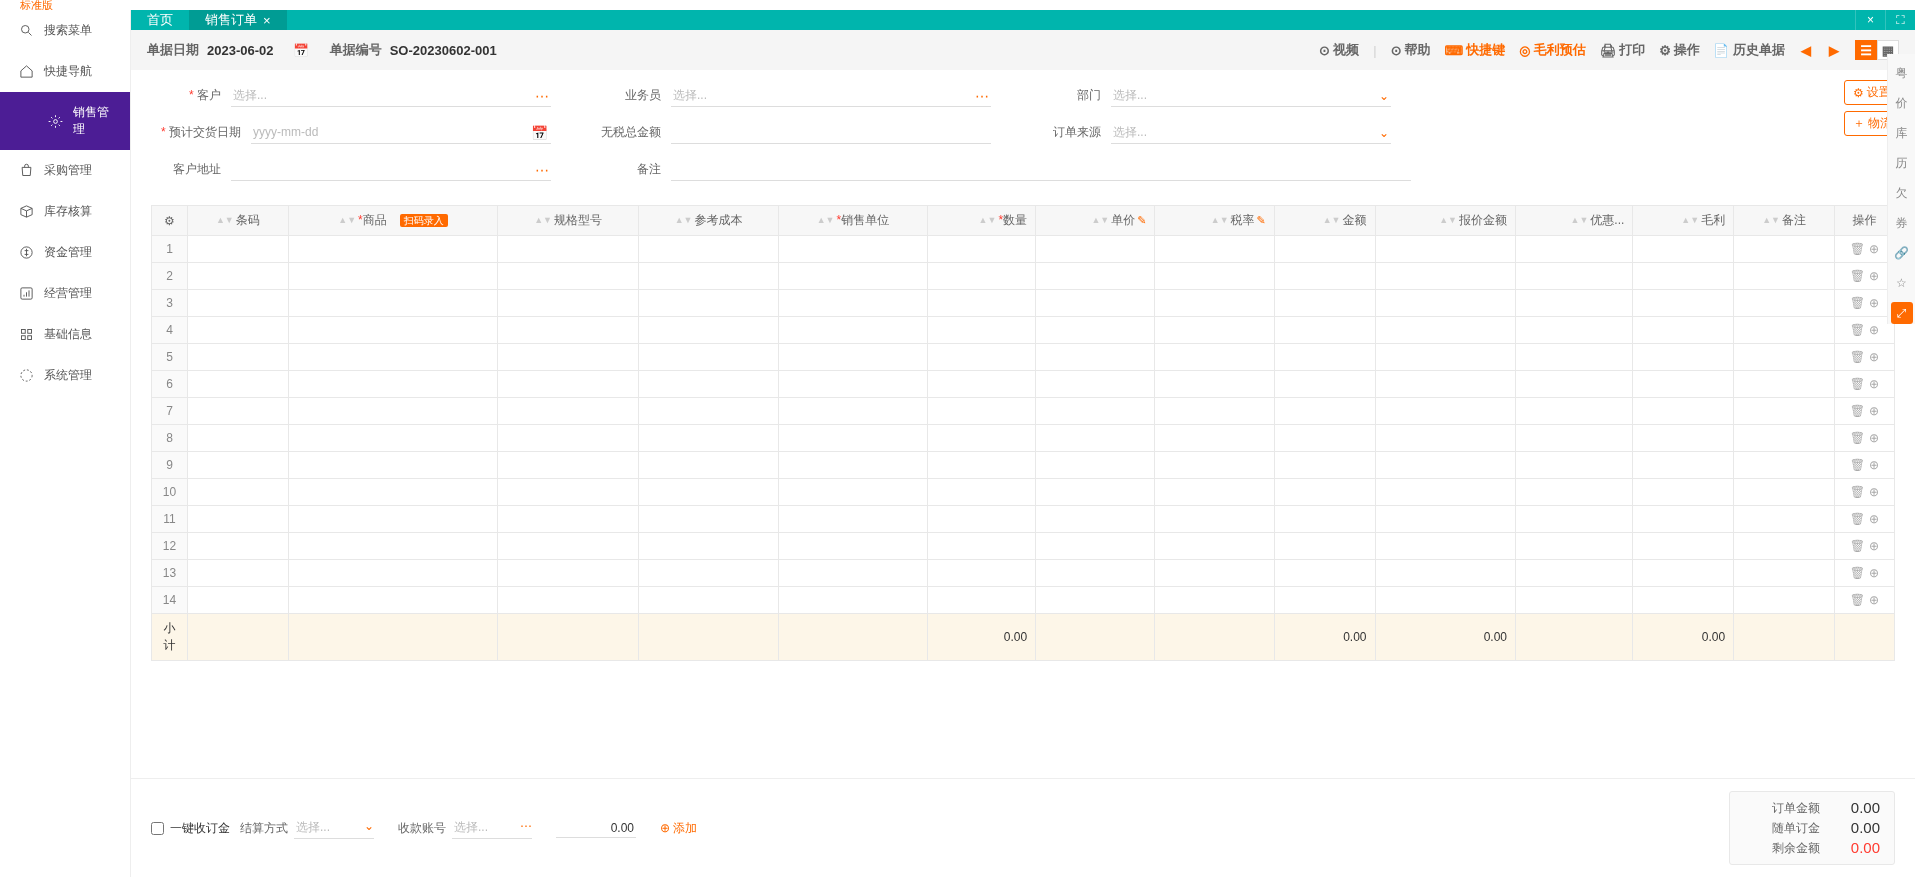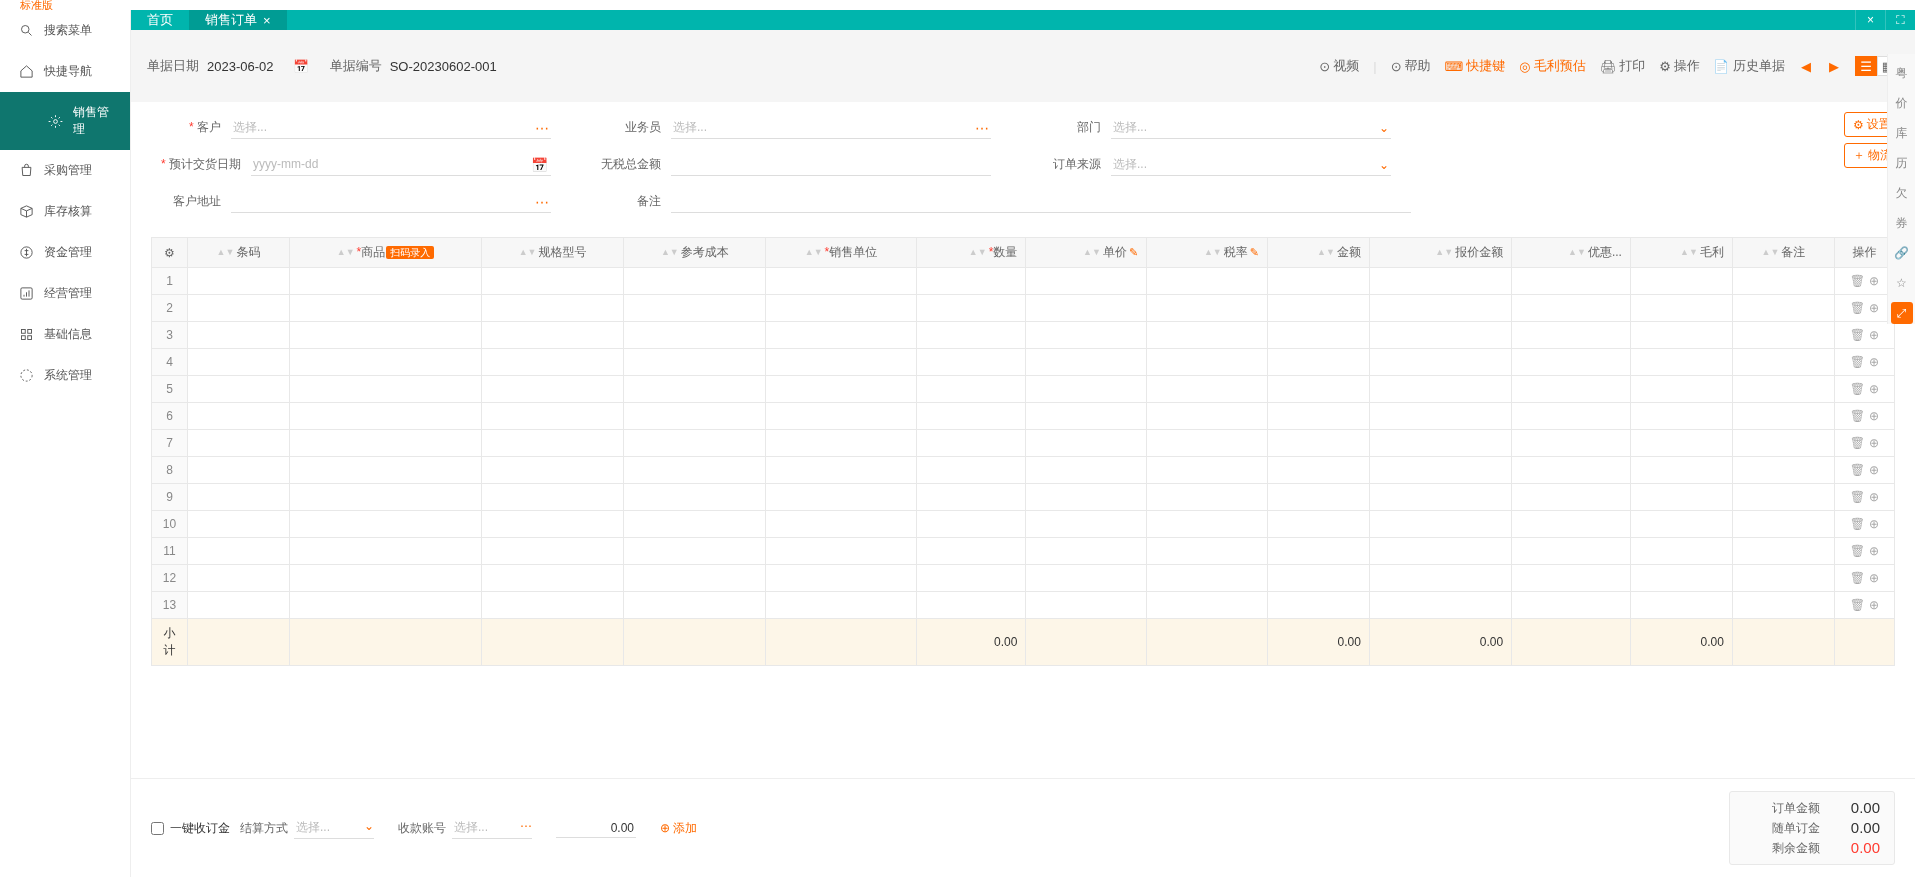--- a/index.html
+++ b/index.html
@@ -6,37 +6,37 @@
 body { background: #fff; font-size: 12px; color: #333; overflow: hidden; }
 
 .top-bar { height: 10px; display: flex; align-items: center; padding: 0 20px; }
 .version-tag { color: #ff6a00; font-size: 11px; }
 
 .main-layout { display: flex; height: calc(100vh - 10px); }
 
 
 .sidebar { width: 131px; background: #fff; border-right: 1px solid #eee; flex-shrink: 0; }
 .side-item { display: flex; align-items: center; padding: 12px 18px; cursor: pointer; color: #555; }
-.side-item.active { background: #0f766e; color: #fff; padding-left: 48px; }
+.side-item.active { background: #4c1d95; color: #fff; padding-left: 48px; }
 .side-item .icon { width: 16px; height: 16px; margin-right: 10px; display: inline-flex; align-items: center; justify-content: center; }
 .side-item .icon svg { width: 15px; height: 15px; fill: none; stroke: currentColor; stroke-width: 1.5; }
 
 
 .content { flex: 1; display: flex; flex-direction: column; min-width: 0; }
 
 
 .tabs { background: #00b5ad; display: flex; align-items: stretch; height: 20px; position: relative; }
 .tab { padding: 0 16px; color: #fff; display: flex; align-items: center; cursor: pointer; font-size: 13px; }
 .tab.active { background: #009c94; }
 .tab .close { margin-left: 6px; font-size: 13px; cursor: pointer; }
 .tabs-right { position: absolute; right: 0; display: flex; align-items: center; height: 100%; }
 .tabs-right .btn-x { width: 30px; height: 100%; display: flex; align-items: center; justify-content: center; color: #fff; cursor: pointer; border-left: 1px solid rgba(255,255,255,0.2); }
 
 
-.header-bar { background: #f5f5f5; padding: 26px 16px; display: flex; align-items: center; font-size: 13px; }
+.header-bar { background: #f5f5f5; padding: 10px 16px; display: flex; align-items: center; font-size: 13px; font-weight: bold; }
 .header-bar .lbl { color: #666; margin-right: 8px; }
 .header-bar .val { color: #333; margin-right: 20px; }
 .header-bar .cal-icon { color: #ff6a00; margin-right: 20px; cursor: pointer; }
 .header-right { margin-left: auto; display: flex; align-items: center; gap: 14px; color: #666; }
 .header-right .link { display: flex; align-items: center; gap: 3px; cursor: pointer; }
 .header-right .sep { color: #ddd; }
 .header-right .arrow { color: #ff6a00; cursor: pointer; padding: 0 2px; }
 .header-right .view-toggle { display: flex; }
 .header-right .vt { width: 22px; height: 20px; border: 1px solid #ddd; display: flex; align-items: center; justify-content: center; cursor: pointer; background: #fff; }
 .header-right .vt.active { background: #ff6a00; border-color: #ff6a00; color: #fff; }
@@ -62,21 +62,21 @@
 table.grid { width: 100%; border-collapse: collapse; font-size: 12px; }
 table.grid th, table.grid td { border: 1px solid #e8e8e8; padding: 6px 8px; height: 26px; }
 table.grid th { background: #f7f7f7; color: #666; font-weight: normal; position: relative; text-align: center; }
 table.grid th .sort { color: #ccc; font-size: 9px; display: inline-flex; flex-direction: column; line-height: 5px; margin-right: 2px; vertical-align: middle; }
 table.grid th .req { color: #ff3b30; }
 table.grid th.center, table.grid td.center { text-align: center; }
 table.grid th.right, table.grid td.right { text-align: right; }
 table.grid td.rownum { text-align: center; color: #888; background: #fafafa; width: 36px; }
 table.grid td.ops { text-align: center; width: 60px; }
 table.grid td.ops .obtn { color: #aaa; cursor: pointer; margin: 0 2px; display: inline-block; }
-.scan-badge { background: #ff6a00; color: #fff; font-size: 10px; padding: 1px 4px; border-radius: 2px; margin-left: 1px; }
+.scan-badge { background: #ff6a00; color: #fff; font-size: 10px; padding: 1px 4px; border-radius: 2px; margin-left: 13px; }
 .edit-icon { color: #ff6a00; font-size: 11px; margin-left: 2px; }
 tr.subtotal td { background: #fdf6e8; font-weight: 500; }
 
 
 .footer-bar { padding: 12px 20px; display: flex; align-items: center; font-size: 12px; border-top: 1px solid #eee; }
 .footer-bar .chk { margin-right: 6px; }
 .footer-bar .fgroup { display: flex; align-items: center; margin-right: 24px; }
 .footer-bar .fgroup .lbl { color: #666; margin-right: 6px; }
 .footer-bar .fgroup .sel { border: none; border-bottom: 1px solid #ddd; color: #bbb; padding: 2px 20px 2px 2px; min-width: 80px; position: relative; }
 .footer-bar .fgroup .sel .chev { color: #ff6a00; position: absolute; right: 0; }
@@ -524,20 +524,37 @@
               <td></td>
               <td></td>
               <td></td>
               <td></td>
               <td></td>
               <td></td>
               <td></td>
               <td></td>
               <td class="ops"><span class="obtn">🗑</span><span class="obtn">⊕</span></td>
             </tr>
+            <tr>
+              <td class="rownum">14</td>
+              <td></td>
+              <td></td>
+              <td></td>
+              <td></td>
+              <td></td>
+              <td></td>
+              <td></td>
+              <td></td>
+              <td></td>
+              <td></td>
+              <td></td>
+              <td></td>
+              <td></td>
+              <td class="ops"><span class="obtn">🗑</span><span class="obtn">⊕</span></td>
+            </tr>
           </tbody>
         <tfoot>
           <tr class="subtotal">
             <td class="center">小计</td>
             <td></td>
               <td></td>
               <td></td>
               <td></td>
               <td></td>
             <td class="right">0.00</td>

